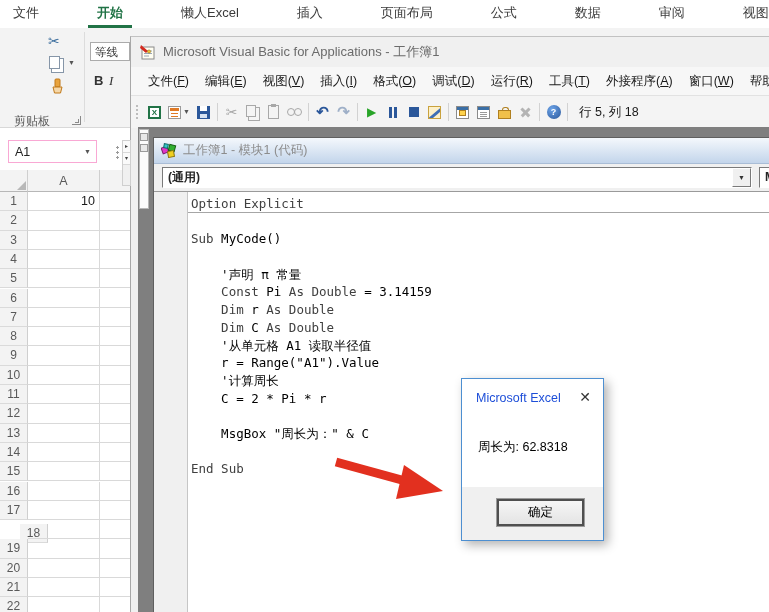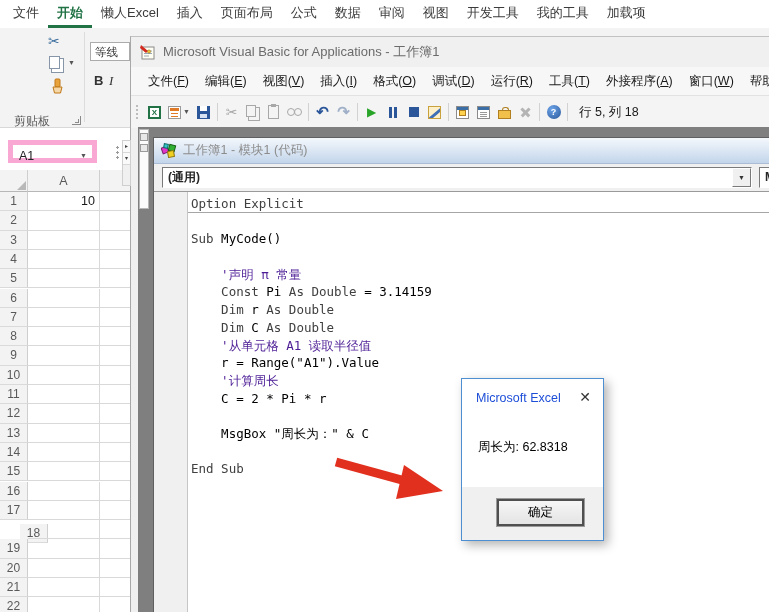--- a/index.html
+++ b/index.html
@@ -1,40 +1,40 @@
 <!DOCTYPE html>
 <html><head>
 <meta charset="utf-8">
 <style>
   html,body{margin:0;padding:0;background:#fff;}
   #screen{position:relative;width:769px;height:612px;overflow:hidden;
           font-family:"Liberation Sans",sans-serif;font-size:12.5px;color:#262626;background:#fff;}
   
-  #tabbar{position:absolute;left:0;top:0;width:769px;height:28px;background:#fff;display:flex;align-items:flex-end;padding-left:4px;box-sizing:border-box;}
+  #tabbar{position:absolute;left:0;top:0;width:769px;height:28px;background:#fff;display:flex;align-items:flex-end;padding-left:4px;box-sizing:border-box;gap:40px;}
   .tab{padding:6px 9px 6px;font-size:13px;color:#3b3b3b;white-space:nowrap;cursor:default;}
   .tab.active{color:#217346;border-bottom:3px solid #217346;padding-bottom:3px;font-weight:bold;}
   
   #ribbon{position:absolute;left:0;top:28px;width:769px;height:100px;background:#f3f3f3;border-bottom:1px solid #d8d8d8;box-sizing:border-box;}
   .paste-btn{position:absolute;left:8px;top:6px;width:36px;height:78px;text-align:center;}
   .paste-label{font-size:12px;color:#444;margin-top:2px;}
   .caret{font-size:7px;color:#555;line-height:6px;}
   .grp-label{position:absolute;left:14px;top:85px;font-size:12px;color:#5c5c5c;}
   .launcher{position:absolute;left:72px;top:88px;width:8px;height:8px;border-right:1px solid #8a8a8a;border-bottom:1px solid #8a8a8a;}
   .launcher::before{content:"";position:absolute;right:1px;bottom:1px;width:3px;height:3px;border-right:1px solid #8a8a8a;border-bottom:1px solid #8a8a8a;}
   .grp-divider{position:absolute;left:84px;top:4px;width:1px;height:90px;background:#dcdcdc;}
   .font-combo{position:absolute;left:90px;top:14px;width:40px;height:19px;border:1px solid #ababab;background:#fff;font-size:11.5px;color:#333;line-height:19px;padding-left:4px;box-sizing:border-box;overflow:hidden;}
   .bold-btn{position:absolute;left:94px;top:45px;font-weight:bold;font-size:13px;color:#333;}
   .italic-btn{position:absolute;left:109px;top:45px;font-style:italic;font-size:13px;font-family:"Liberation Serif",serif;color:#333;}
   .cut-ico{position:absolute;left:48px;top:5px;font-size:14px;color:#3e6f9e;}
   .copy-ico{position:absolute;left:49px;top:28px;width:9px;height:11px;border:1px solid #8696a8;background:#fff;box-shadow:3px 3px 0 0 #fff,3px 3px 0 1px #8696a8;}
   .copy-caret{position:absolute;left:68px;top:32px;}
   .brush-ico{position:absolute;left:48px;top:50px;}
   
   #formula-row{position:absolute;left:0;top:128px;width:769px;height:42px;background:#fff;}
-  #namebox{position:absolute;left:8px;top:12px;width:89px;height:23px;border:5px solid #f9a8d4;background:#fff;line-height:22px;padding-left:6px;box-sizing:border-box;font-size:12.5px;color:#222;}
+  #namebox{position:absolute;left:8px;top:12px;width:89px;height:23px;border:1px solid #f9a8d4;background:#fff;line-height:22px;padding-left:6px;box-sizing:border-box;font-size:12.5px;color:#222;}
   #namebox .nb-arrow{position:absolute;right:5px;top:0;font-size:7px;color:#555;}
   .dot-handle{position:absolute;left:116px;top:17px;width:3px;height:14px;
     background:radial-gradient(circle,#9a9a9a 1px,transparent 1.2px);background-size:3px 5px;}
   .mini-strip{position:absolute;left:122px;top:140px;width:9px;height:46px;background:#f0f0f0;border:1px solid #cfcfcf;box-sizing:border-box;z-index:5;}
   .mini-strip span{display:block;width:100%;height:11px;font-size:6px;line-height:11px;text-align:center;color:#444;background:#fafafa;border-bottom:1px solid #d8d8d8;}
   
   #grid{position:absolute;left:0;top:170px;width:132px;height:442px;overflow:hidden;background:#fff;}
   .gh{position:absolute;box-sizing:border-box;background:#f3f3f3;border-right:1px solid #cfcfcf;border-bottom:1px solid #b7b7b7;color:#595959;font-size:12.5px;text-align:center;}
   #corner-tri{position:absolute;left:17px;top:11px;width:0;height:0;border-left:9px solid transparent;border-bottom:9px solid #b8b8b8;}
   .rownum{position:absolute;left:0;width:28px;box-sizing:border-box;background:#f3f3f3;border-right:1px solid #cfcfcf;border-bottom:1px solid #dadada;color:#595959;font-size:12px;text-align:center;}
@@ -98,21 +98,21 @@
   #cw-combos{height:28px;position:relative;background:#f0f0f0;border-bottom:1px solid #9a9a9a;box-sizing:border-box;}
   .combo{position:absolute;top:3px;height:21px;background:#fff;border:1px solid;border-color:#7a7a7a #fff #fff #7a7a7a;box-sizing:border-box;font-weight:bold;font-size:12px;line-height:19px;padding-left:5px;overflow:hidden;white-space:nowrap;}
   .combo .cb-btn{position:absolute;right:0;top:0;bottom:0;width:17px;background:#f0f0f0;border:1px solid;border-color:#fff #7a7a7a #7a7a7a #fff;font-size:7px;text-align:center;line-height:18px;color:#333;font-weight:normal;}
   #combo-general{left:8px;width:590px;}
   #combo-proc{left:605px;width:60px;}
   #code-area{position:absolute;left:0;right:0;top:54px;bottom:0;background:#fff;overflow:hidden;}
   #margin-bar{position:absolute;left:0;top:0;bottom:0;width:33px;background:#f0f0f0;border-right:1px solid #c6c6c6;}
   #proc-sep{position:absolute;left:34px;right:0;top:20px;height:1px;background:#a6a6a6;}
   #code-lines{position:absolute;left:37px;top:3px;font-family:"DejaVu Sans Mono",monospace;font-size:12.5px;}
   .code-line{height:17.7px;line-height:17.7px;white-space:pre;}
-  .k{color:#404040;} .c{color:#4c1d95;text-align:right;} .n{color:#000;}
+  .k{color:#404040;} .c{color:#000000;text-align:right;} .n{color:#000;}
   
   #dialog{position:absolute;left:461px;top:378px;width:143px;height:163px;background:#fff;border:1px solid #4d8fd1;box-sizing:border-box;box-shadow:4px 4px 10px rgba(0,0,0,.3);z-index:50;}
   #dlg-title{position:absolute;left:14px;top:12px;font-size:12.5px;color:#1d4ed8;}
   #dlg-close{position:absolute;right:12px;top:10px;font-size:14px;color:#333;}
   #dlg-msg{position:absolute;left:16px;top:60px;font-size:12.5px;color:#000;}
   #dlg-footer{position:absolute;left:0;right:0;bottom:0;height:53px;background:#f0f0f0;}
   #dlg-ok{position:absolute;right:19px;top:12px;width:87px;height:27px;background:linear-gradient(#f6f6f6,#e4e4e4);border:2px solid #4f4f4f;box-shadow:0 0 0 1px #9a9a9a;box-sizing:border-box;font-size:12.5px;display:flex;align-items:center;justify-content:center;color:#000;}
   
   #arrow-svg{position:absolute;left:0;top:0;width:769px;height:612px;z-index:60;pointer-events:none;}
 </style>

